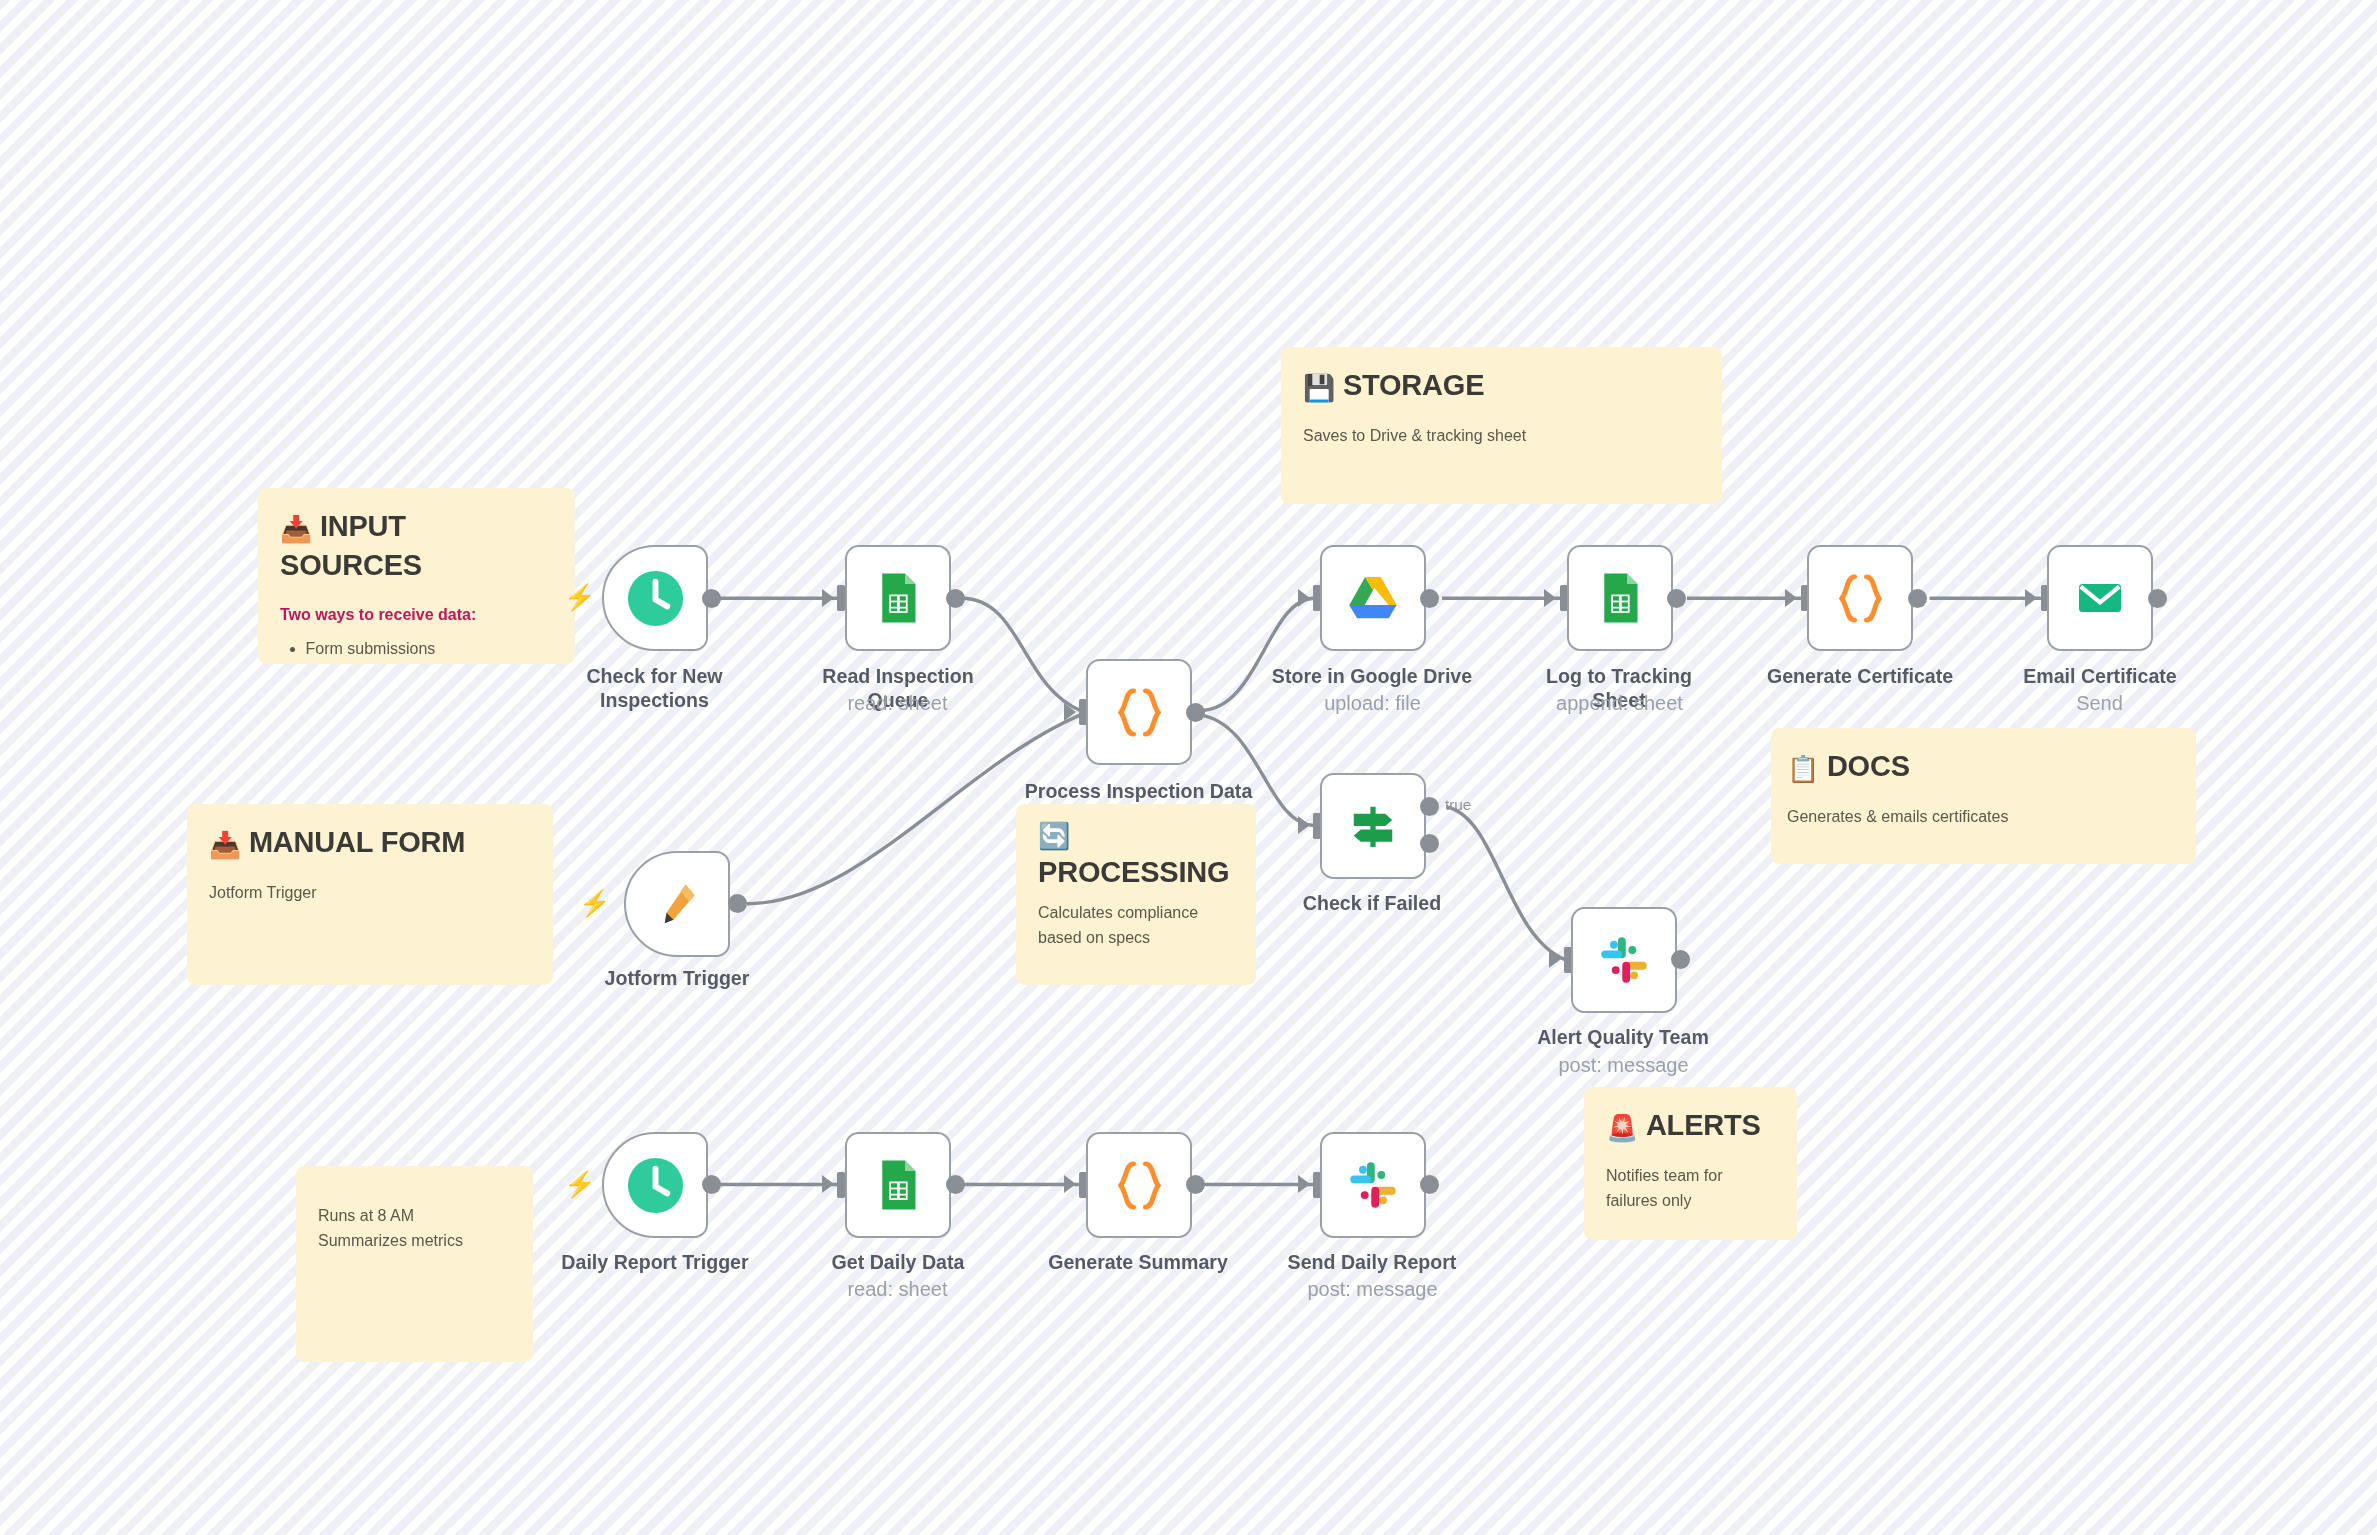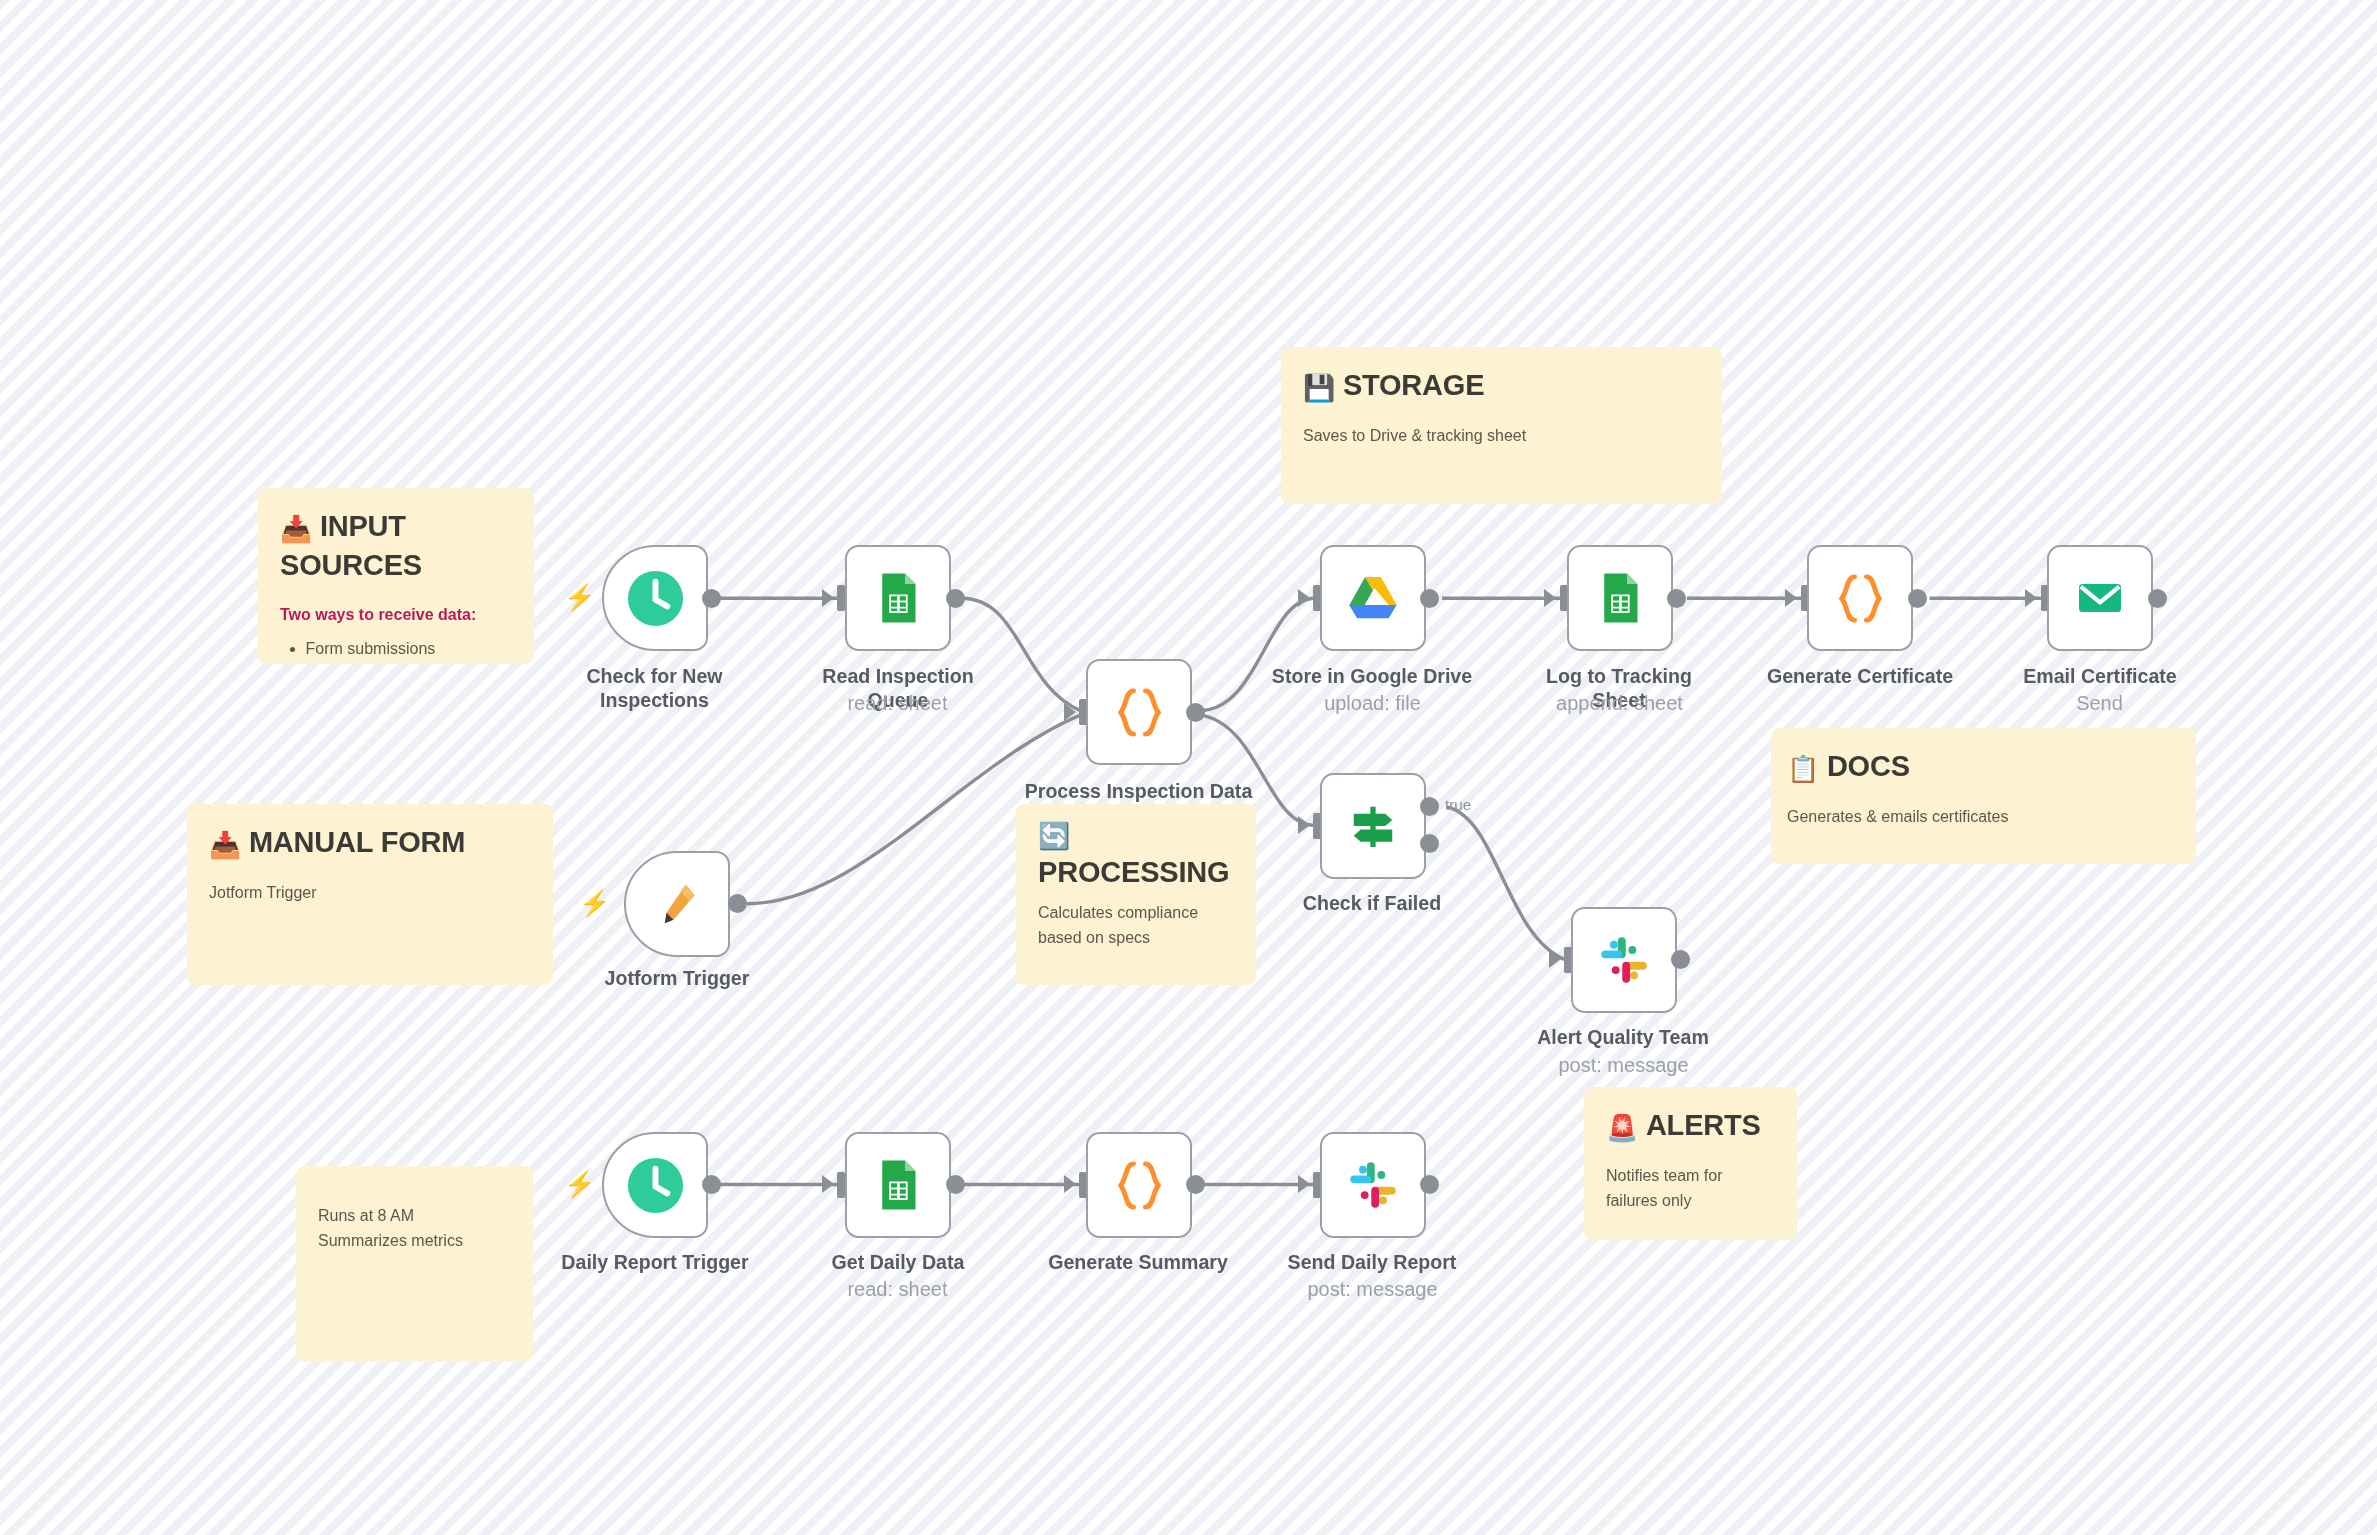--- a/index.html
+++ b/index.html
@@ -170,21 +170,21 @@
 
     <path d="M 1700 948 C 1760 960 1770 1100 1840 1128" stroke="#8a8f96" stroke-width="4" fill="none"></path>
 
     <path d="M 845 1392 L 985 1392" stroke="#8a8f96" stroke-width="4" fill="none"></path>
 
     <path d="M 1130 1392 L 1270 1392" stroke="#8a8f96" stroke-width="4" fill="none"></path>
 
     <path d="M 1410 1392 L 1545 1392" stroke="#8a8f96" stroke-width="4" fill="none"></path>
   </svg>
 
-  <div class="sticky" style="left:258px; top:488px; width:276px; height:176px;">
+  <div class="sticky" style="left:258px; top:488px; width:317px; height:176px;">
     <div class="s-title">
       <span class="s-emoji">📥</span><span>INPUT SOURCES</span>
     </div>
     <div class="s-body">
       <span class="s-strong">Two ways to receive data:</span>
       <ul>
         <li>Form submissions</li>
 
       </ul>
     </div>

